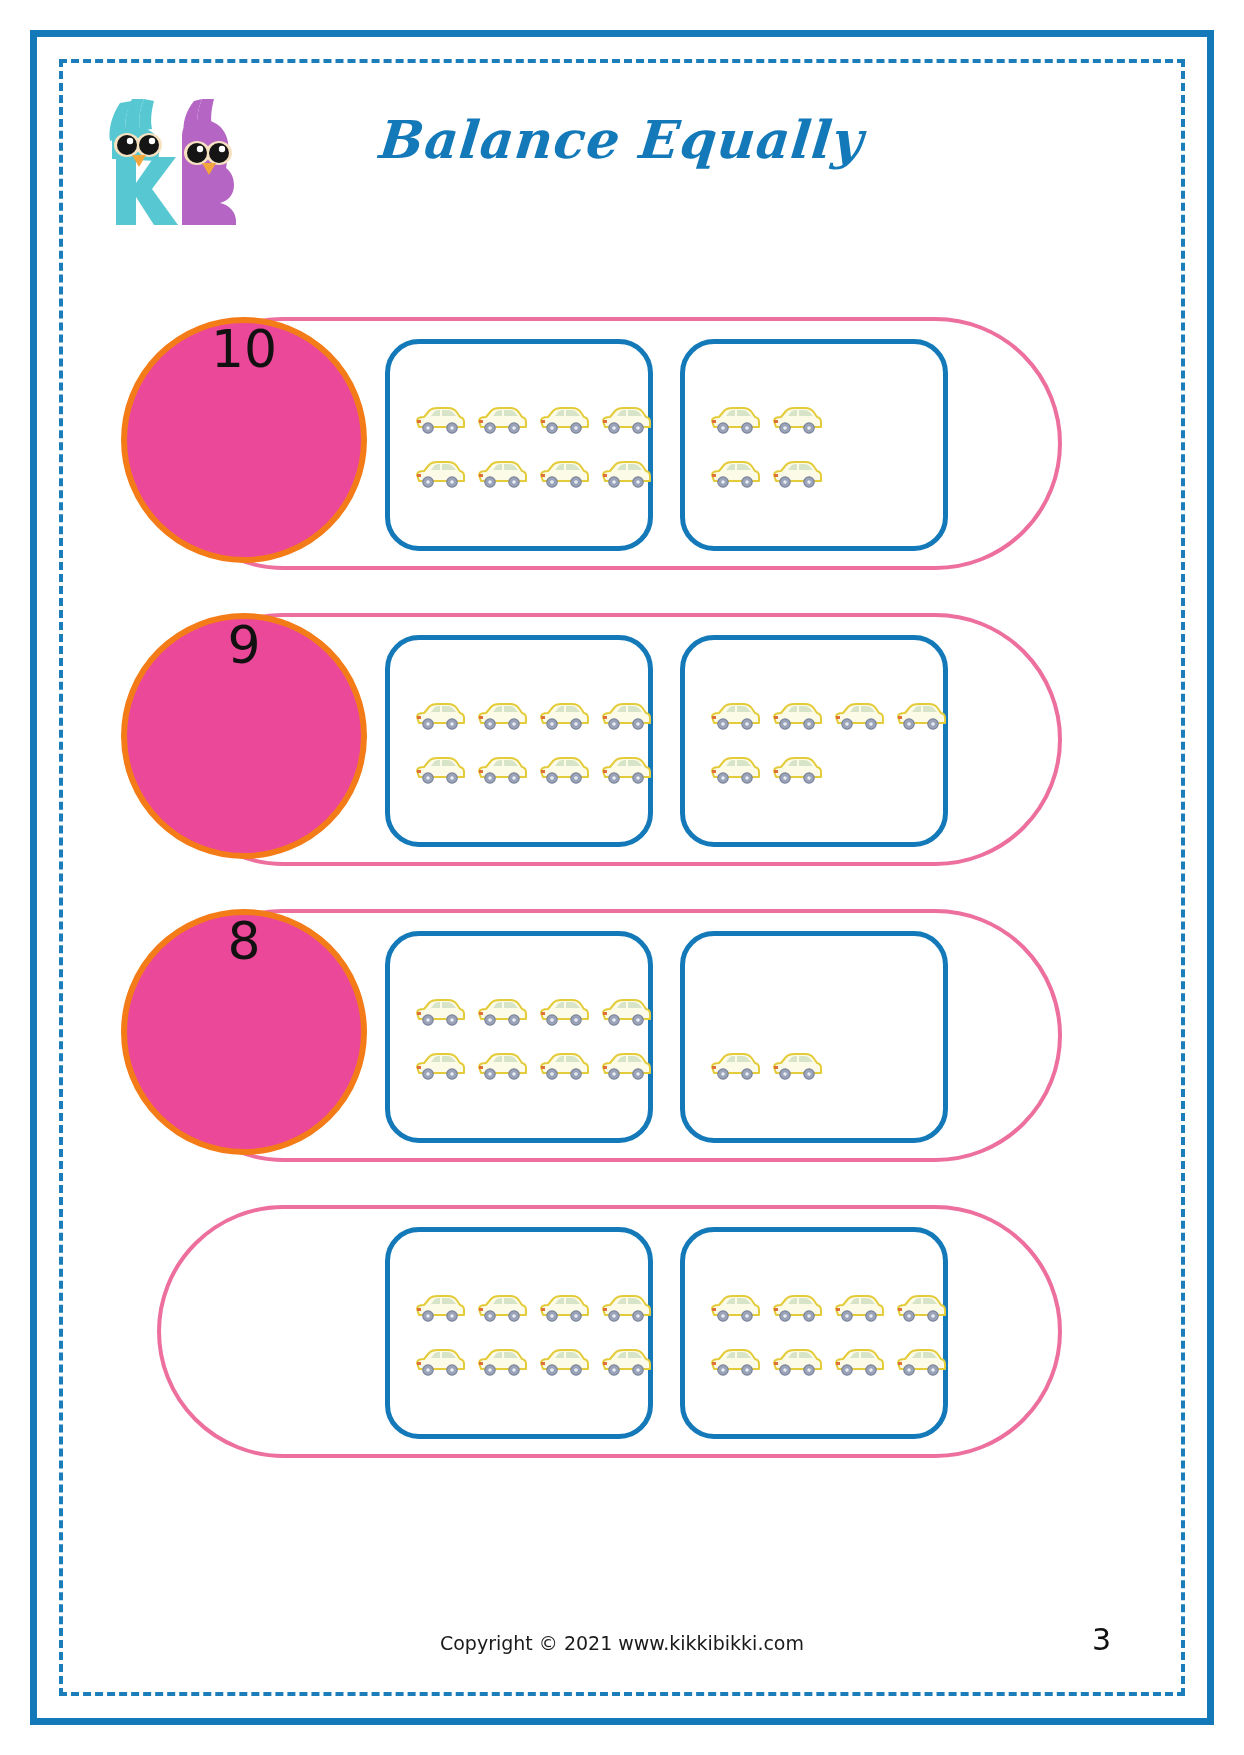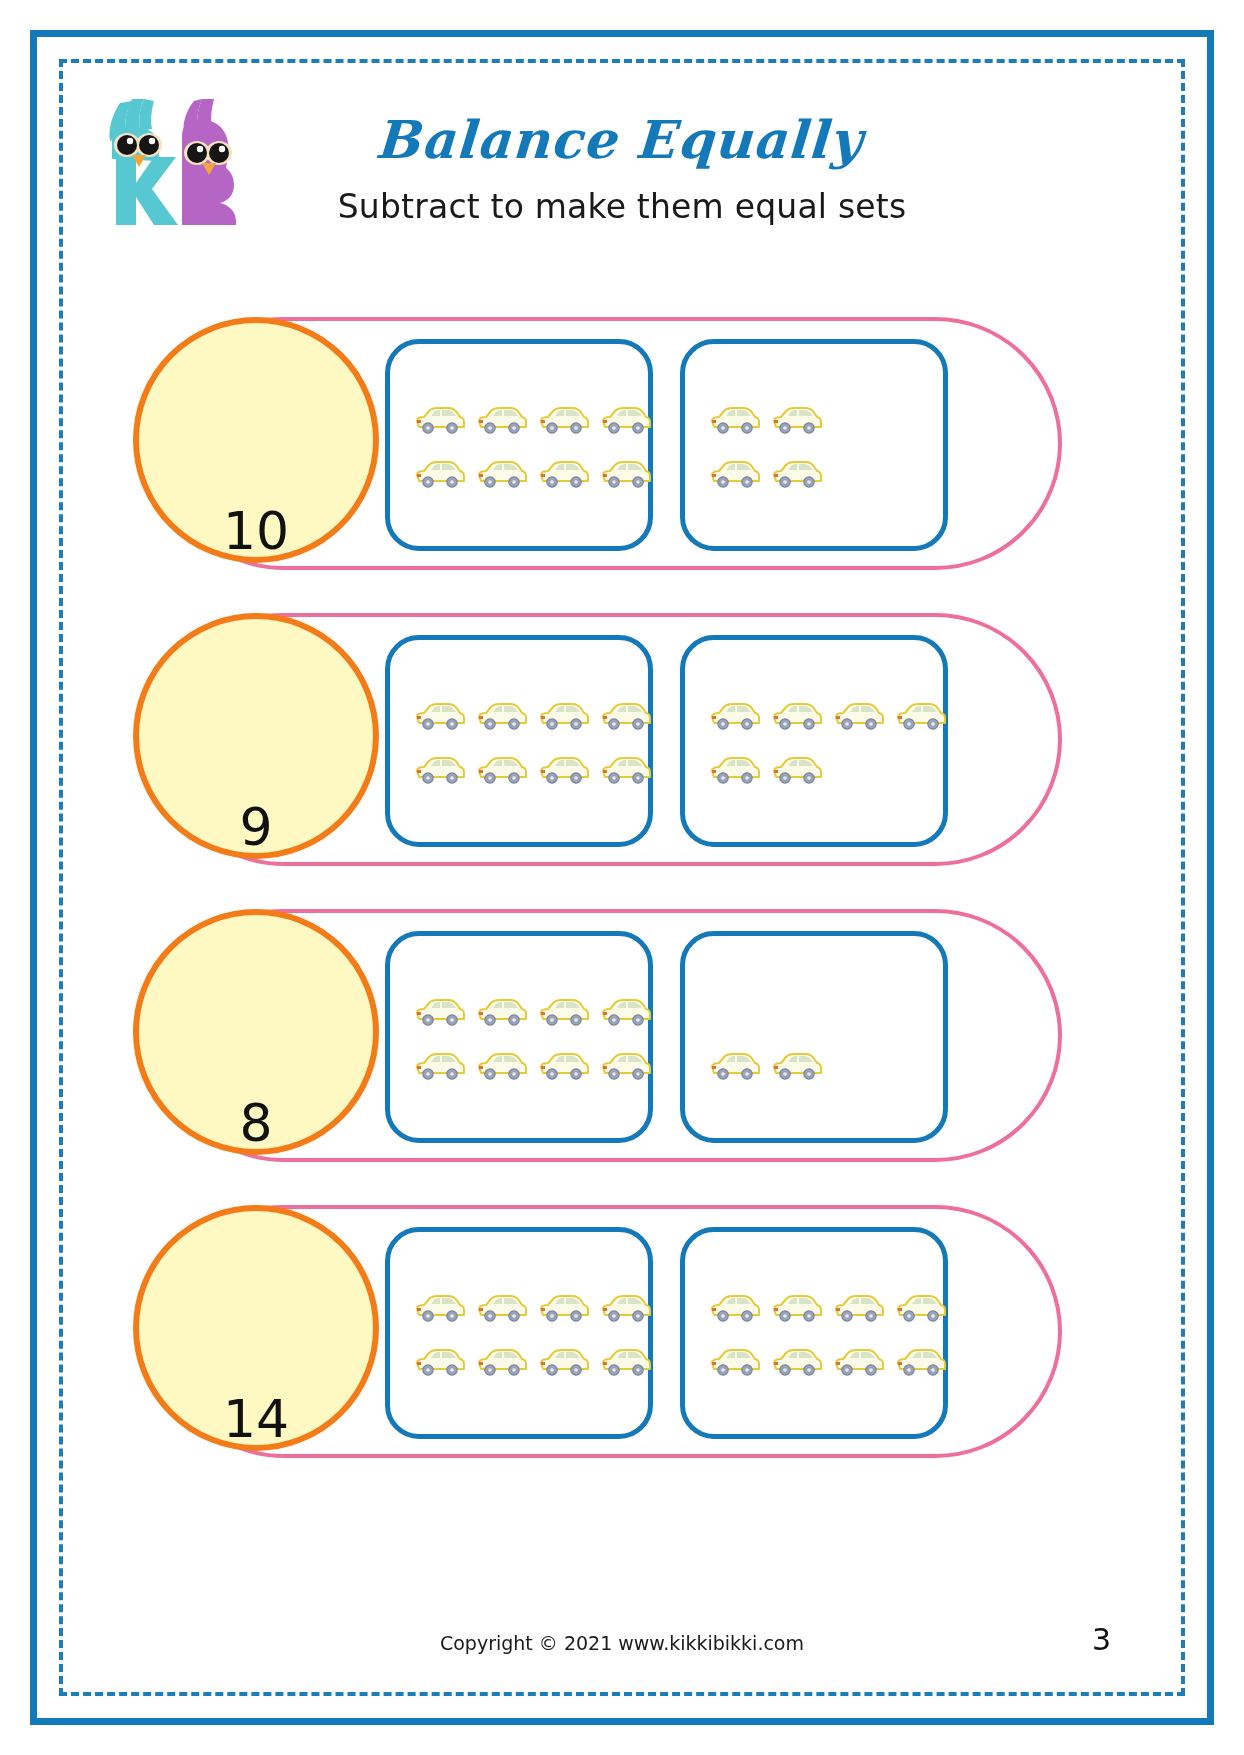--- a/index.html
+++ b/index.html
@@ -96,30 +96,30 @@
     top: 0px;
     width: 905px;
     height: 253px;
     border: 4px solid #ec6f9e;
     border-radius: 130px;
     box-sizing: border-box;
     background: transparent;
   }
   .circle {
     position: absolute;
-    left: 96px;
+    left: 84px;
     top: 0px;
     width: 246px;
     height: 246px;
     border: 6px solid #f47c18;
     border-radius: 50%;
     box-sizing: border-box;
-    background: #fef9c3;
+    background: #ec4899;
     display: flex;
-    align-items: flex-end;
+    align-items: flex-start;
     justify-content: center;
   }
   .circle-number {
     font-family: "DejaVu Sans", sans-serif;
     font-size: 52px;
     color: #111111;
     line-height: 1;
   }
   .box {
     position: absolute;
@@ -229,21 +229,20 @@
           <ellipse cx="115" cy="58" rx="10" ry="10" fill="#151515"></ellipse>
           <ellipse cx="137" cy="58" rx="10" ry="10" fill="#151515"></ellipse>
           <ellipse cx="118" cy="54" rx="3.2" ry="3.2" fill="#ffffff"></ellipse>
           <ellipse cx="140" cy="54" rx="3.2" ry="3.2" fill="#ffffff"></ellipse>
           <path d="M120 68 L134 68 L127 80 Z" fill="#f2a63b"></path>
         </g>
       </svg>
     </div>
 
     <div class="title">Balance Equally</div>
-    <div class="subtitle">Subtract to make them equal sets</div>
   </div>
 
   <div class="rows" id="rows-container">
       <div class="row">
         <div class="capsule"></div>
         <div class="circle">
           <span class="circle-number">10</span>
         </div>
         <div class="box box-left">
           <div class="car-grid">
@@ -696,23 +695,20 @@
                   <circle cx="40" cy="25" r="5.2" fill="#9aa3b8" stroke="#7b8499" stroke-width="1.2"></circle>
                   <circle cx="16" cy="25" r="1.8" fill="#e9edf5"></circle>
                   <circle cx="40" cy="25" r="1.8" fill="#e9edf5"></circle>
                 </svg></span>
             </div>
           </div>
         </div>
       </div>
       <div class="row">
         <div class="capsule"></div>
-        <div class="circle">
-          <span class="circle-number">14</span>
-        </div>
         <div class="box box-left">
           <div class="car-grid">
             <div class="car-line">
               <span class="car"><svg viewBox="0 0 54 34" width="54" height="34" aria-hidden="true">
                   <path d="M7 24 L5 18 C5 15 8 14 12 14 L17 8 C19 5.5 22 5 26 5 L36 5 C40 5 43 6.5 45 9.5 L48 14 C51 14.5 52 16 52 19 L52 24 Z" fill="#fcfbe8" stroke="#e3cb3a" stroke-width="2" stroke-linejoin="round"></path>
                   <path d="M19 13 L22.5 8.5 C24 7 26 7 28 7 L28 13 Z" fill="#d8e4c8"></path>
                   <path d="M30 7 L35 7 C38 7 40 8 41.5 10 L44 13 L30 13 Z" fill="#d8e4c8"></path>
                   <path d="M5 17 L9 17 L9 20 L5 20 Z" fill="#e0703a"></path>
                   <line x1="8" y1="24" x2="50" y2="24" stroke="#e3cb3a" stroke-width="1.4"></line>
                   <circle cx="16" cy="25" r="5.2" fill="#9aa3b8" stroke="#7b8499" stroke-width="1.2"></circle>

